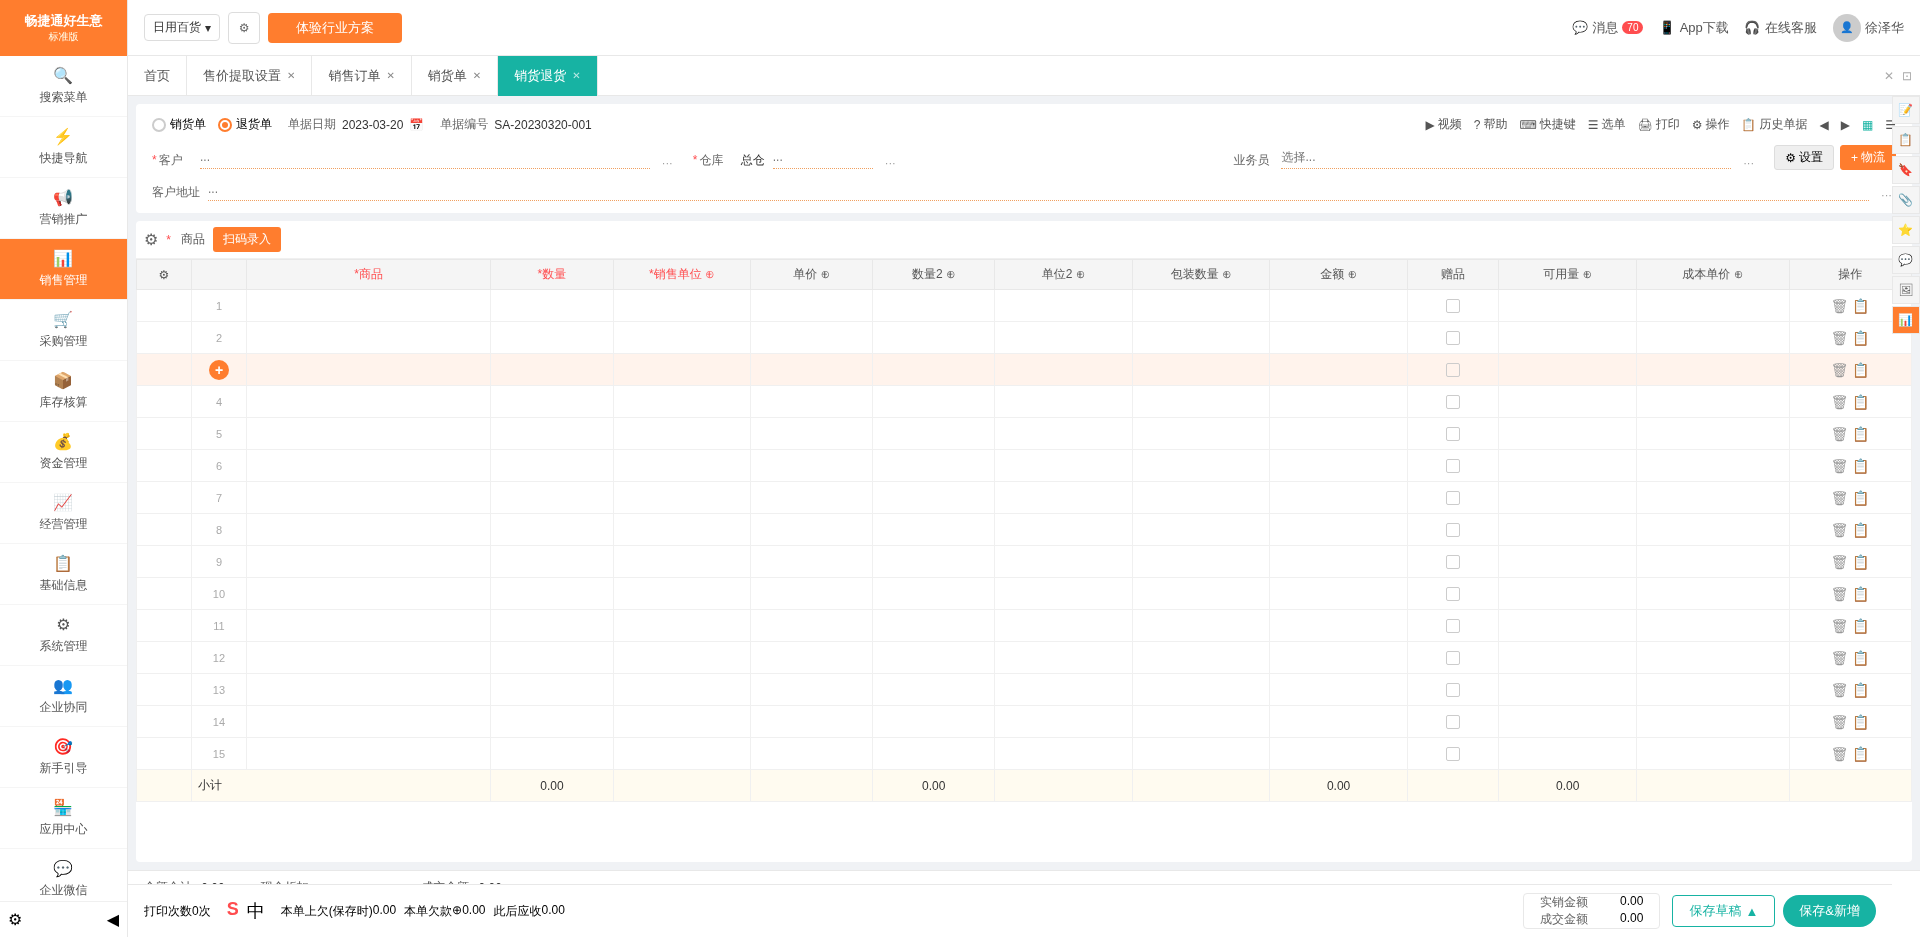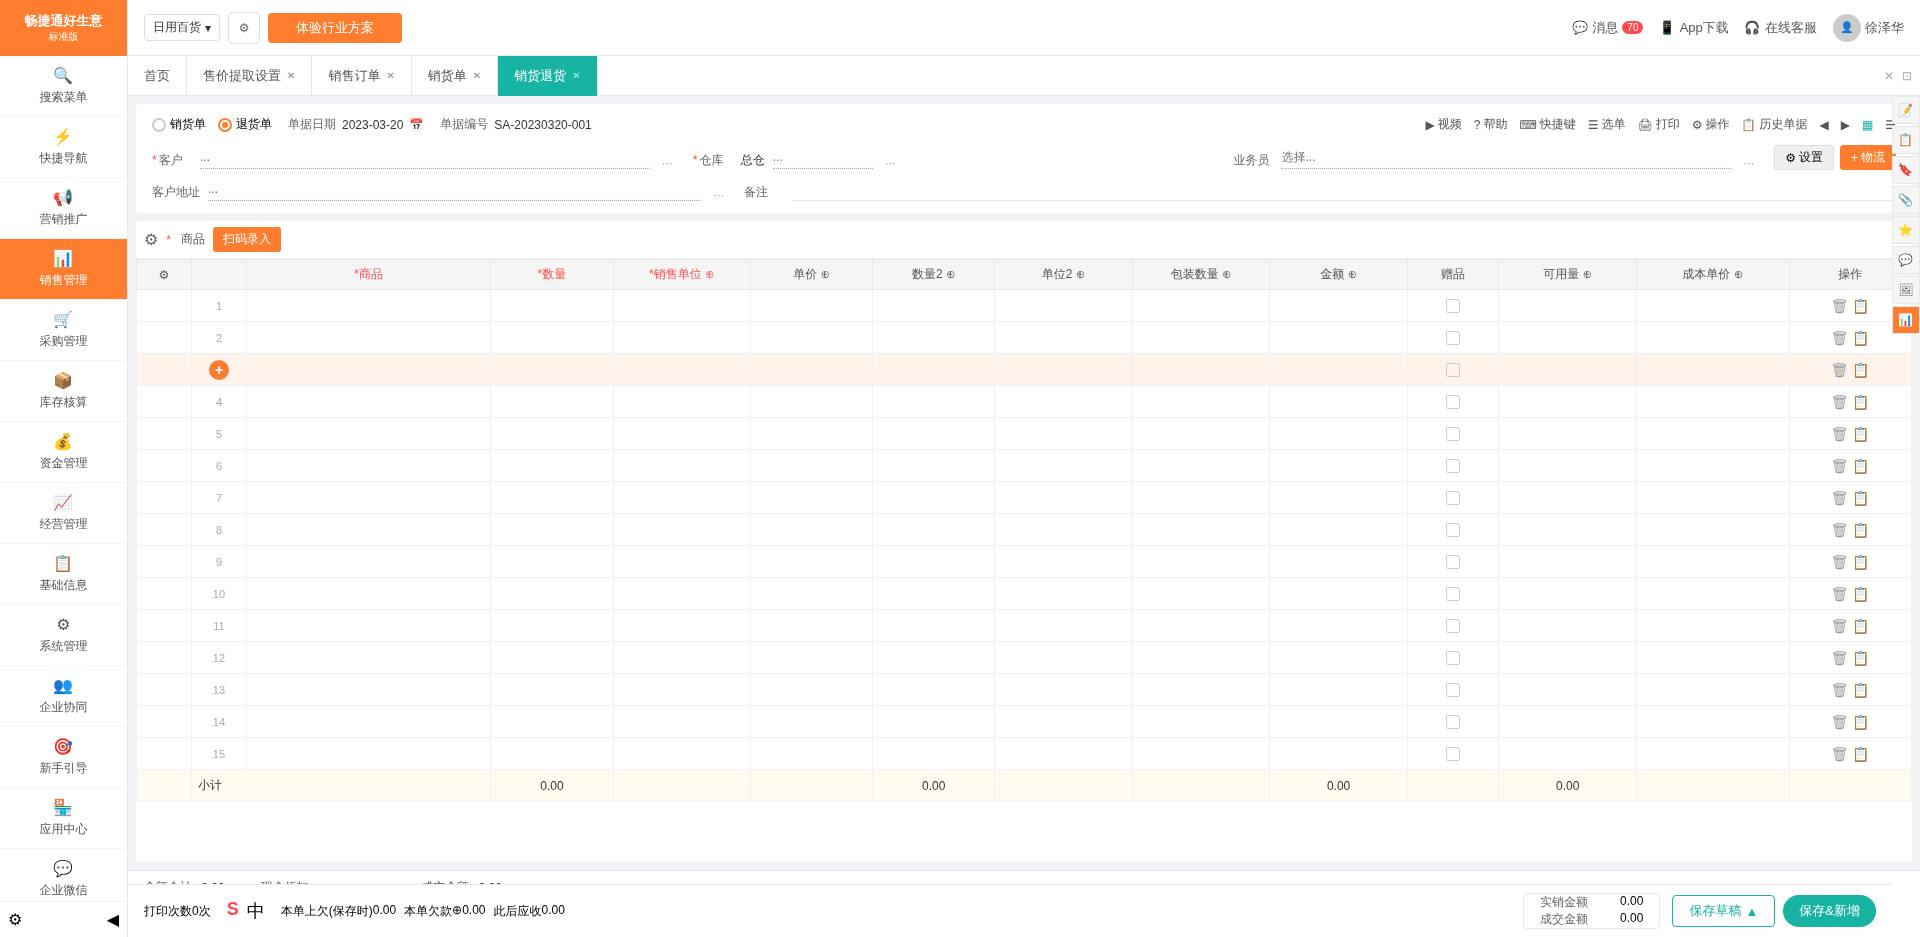--- a/index.html
+++ b/index.html
@@ -453,24 +453,20 @@
             <span>物流</span>
           </button>
         </div>
       </div>
 
       <div class="form-row">
         <div class="form-field" style="flex:1.2;">
           <span class="field-label">客户地址</span>
           <input class="field-input field-dotted" placeholder="..." style="">
           <span class="field-action">···</span>
-        </div>
-        <div class="form-field" style="flex:2.4;">
-          <span class="field-label">备注</span>
-          <input class="field-input" placeholder="" style="border-bottom: 1px solid rgb(232, 232, 232);">
         </div>
       </div>
     </div>
 
     <div class="table-container">
       <div class="table-toolbar">
         <span style="font-size:16px;color:#666;cursor:pointer;">⚙</span>
         <span style="color:#ff4d4f;margin-right:2px;font-size:12px;">*</span>
         <span style="font-size:12px;color:#555;">商品</span>
         <button class="scan-btn">扫码录入</button>

